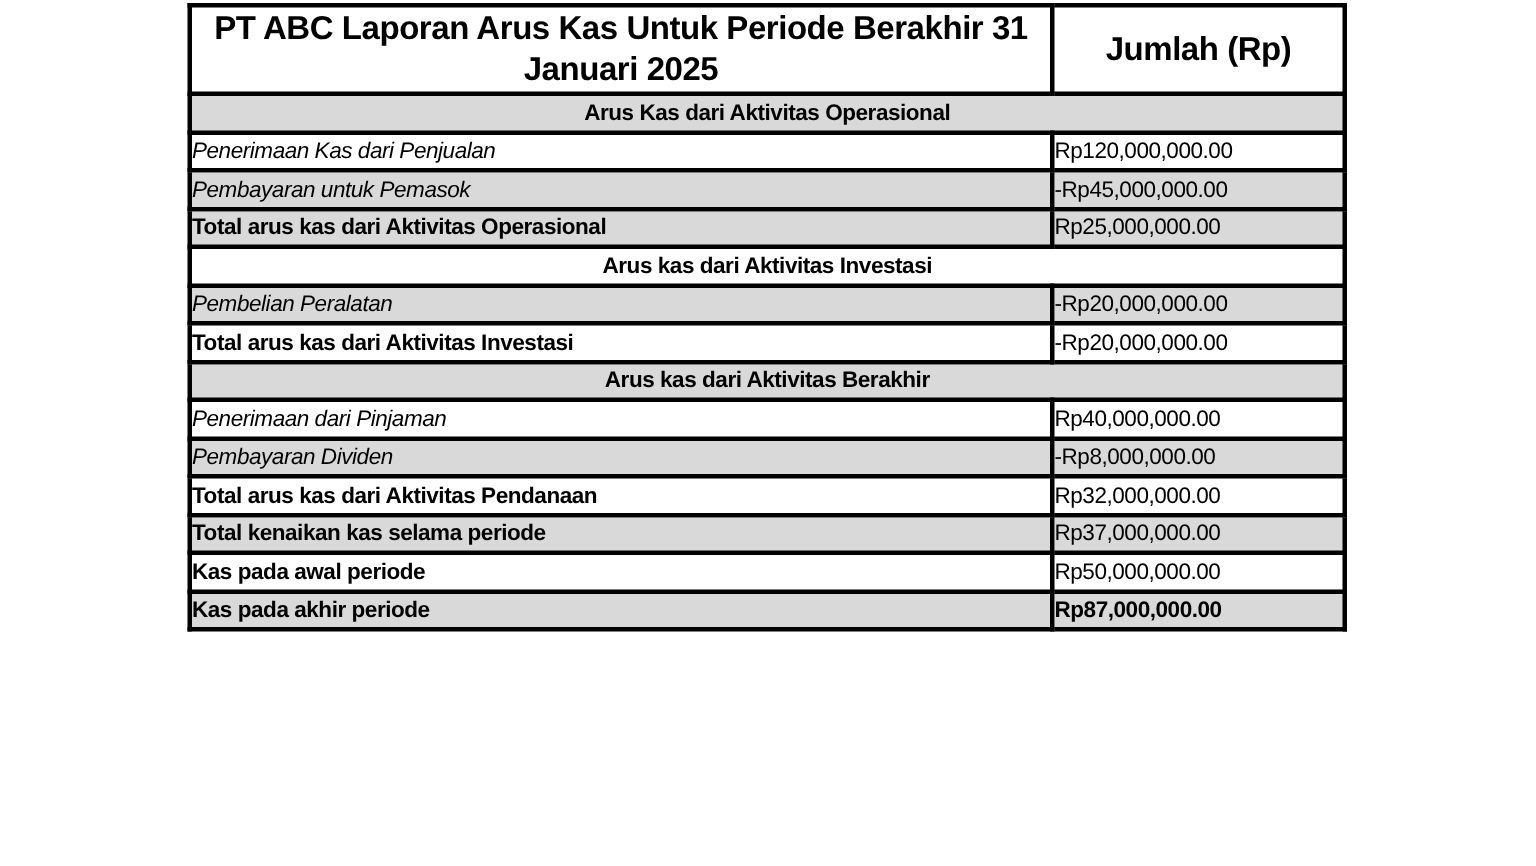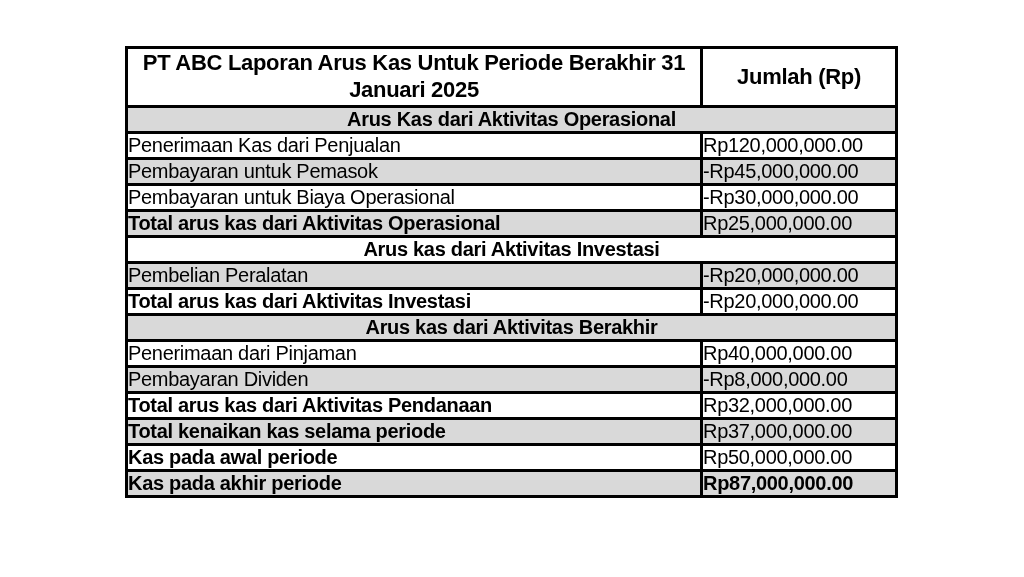--- a/index.html
+++ b/index.html
@@ -17,21 +17,20 @@
     color: #000000;
   }
   table.cashflow {
     position: absolute;
     left: 125px;
     top: 2px;
     width: 770px;
     border-collapse: collapse;
     table-layout: fixed;
     letter-spacing: -0.3px;
-    margin-top: 44px;
   }
   .col-desc   { width: 575px; }
   .col-amount { width: 195px; }
   table.cashflow th,
   table.cashflow td {
     border: 3px solid #000000;
     padding: 0;
     overflow: hidden;
     white-space: nowrap;
   }
@@ -40,32 +39,32 @@
     font-size: 22px;
     font-weight: 700;
     text-align: center;
     vertical-align: middle;
     line-height: 1.22;
     background: #ffffff;
   }
   tr.header-row .title-cell .line { display: block; }
   tbody tr { height: 25.5px; }
   tbody td {
-    font-size: 20px;
+    font-size: 15px;
     vertical-align: middle;
   }
   td.section-cell {
     text-align: center;
     font-weight: 700;
   }
   td.label-cell {
     text-align: left;
     padding-left: 6px;
   }
-  td.label-cell.italic { font-weight: 500; }
+  td.label-cell.italic { font-style: italic; font-weight: 500; }
   td.label-cell.bold   { font-weight: 700; }
   td.value-cell {
     text-align: left;
     padding-right: 5px;
   }
   td.value-cell.bold { font-weight: 700; }
   tr.gray  td { background: #d9d9d9; }
   tr.white td { background: #ffffff; }
 </style>
 </head>
@@ -90,24 +89,20 @@
         <tr class="gray section">
           <td colspan="2" class="section-cell">Arus Kas dari Aktivitas Operasional</td>
         </tr>
         <tr class="white item">
           <td class="label-cell italic">Penerimaan Kas dari Penjualan</td>
           <td class="value-cell">Rp120,000,000.00</td>
         </tr>
         <tr class="gray item">
           <td class="label-cell italic">Pembayaran untuk Pemasok</td>
           <td class="value-cell">-Rp45,000,000.00</td>
-        </tr>
-        <tr class="white item">
-          <td class="label-cell italic">Pembayaran untuk Biaya Operasional</td>
-          <td class="value-cell">-Rp30,000,000.00</td>
         </tr>
         <tr class="gray total">
           <td class="label-cell bold">Total arus kas dari Aktivitas Operasional</td>
           <td class="value-cell">Rp25,000,000.00</td>
         </tr>
         <tr class="white section">
           <td colspan="2" class="section-cell">Arus kas dari Aktivitas Investasi</td>
         </tr>
         <tr class="gray item">
           <td class="label-cell italic">Pembelian Peralatan</td>

